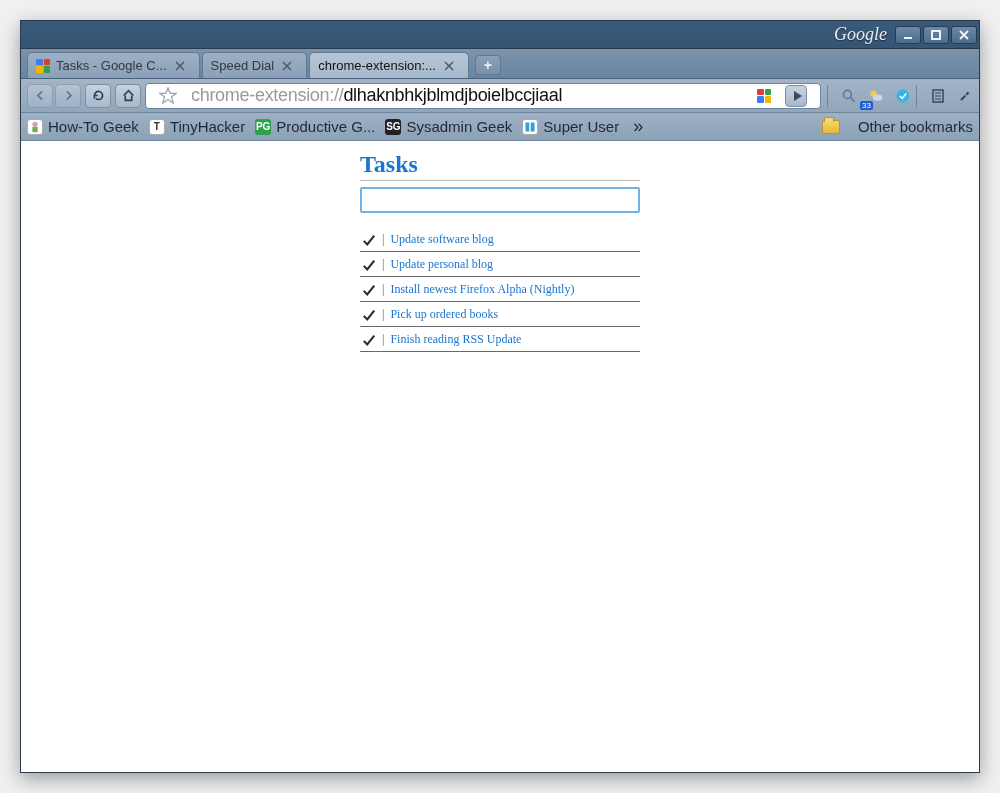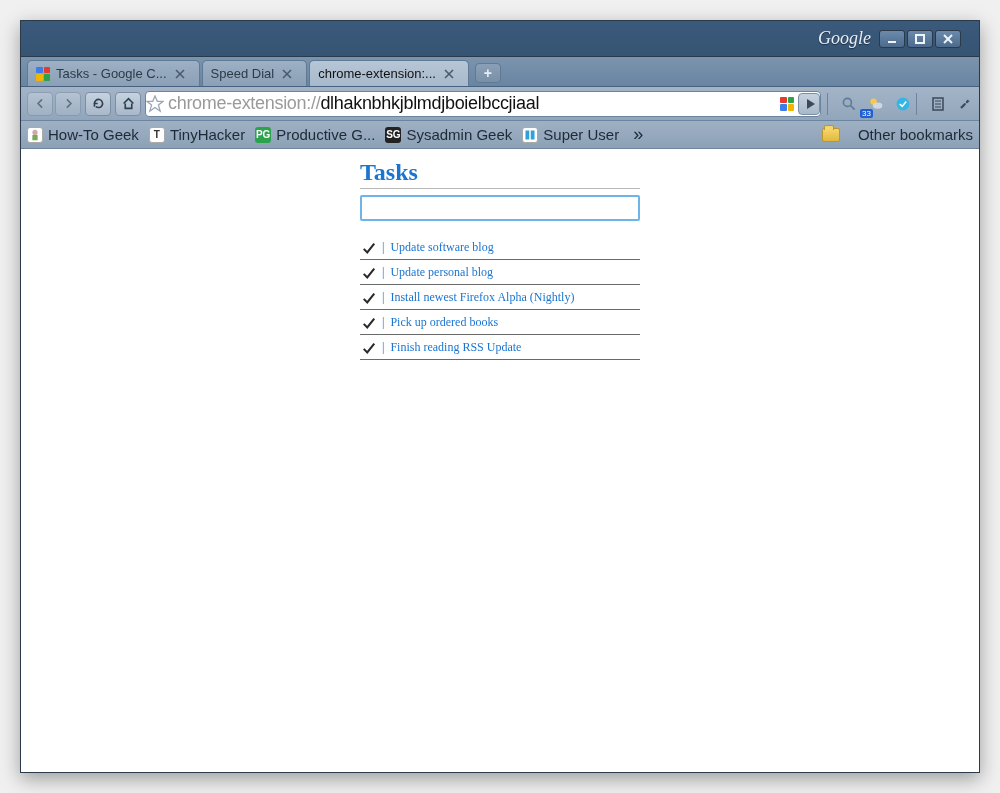--- a/index.html
+++ b/index.html
@@ -17,27 +17,27 @@
     background: #fff;
     border: 1px solid #2b3a4a;
     box-shadow: 0 6px 18px rgba(0,0,0,0.35);
     display: flex;
     flex-direction: column;
     overflow: hidden;
   }
 
   
   .titlebar {
-    height: 36px;
+    height: 28px;
     background: linear-gradient(#3a5a7c, #365473);
     border-bottom: 1px solid #2b3a4a;
     display: flex;
     align-items: center;
     justify-content: flex-end;
-    padding: 0 18px;
+    padding: 0 2px;
   }
   .titlebar .brand {
     color: #e8eef6;
     font-style: italic;
     font-family: Georgia, "Times New Roman", serif;
     font-size: 18px;
     margin-right: 8px;
     text-shadow: 0 1px 1px rgba(0,0,0,0.5);
   }
   .win-buttons { display: flex; gap: 2px; }
@@ -123,22 +123,22 @@
   .nav-group { display:flex; gap:2px; }
 
   .urlbox {
     flex: 1;
     height: 26px;
     background: #fff;
     border: 1px solid #6c849d;
     border-radius: 4px;
     display: flex;
     align-items: center;
-    padding: 0 0;
-    gap: 4px;
+    padding: 0 13px;
+    gap: 14px;
     min-width: 0;
     overflow: hidden;
   }
   .urlbox .star {
     width: 18px; height: 18px; color:#9aa6b3; flex:none;
   }
   .url-text {
     flex: 1;
     font-size: 18px;
     font-family: Arial, sans-serif;

